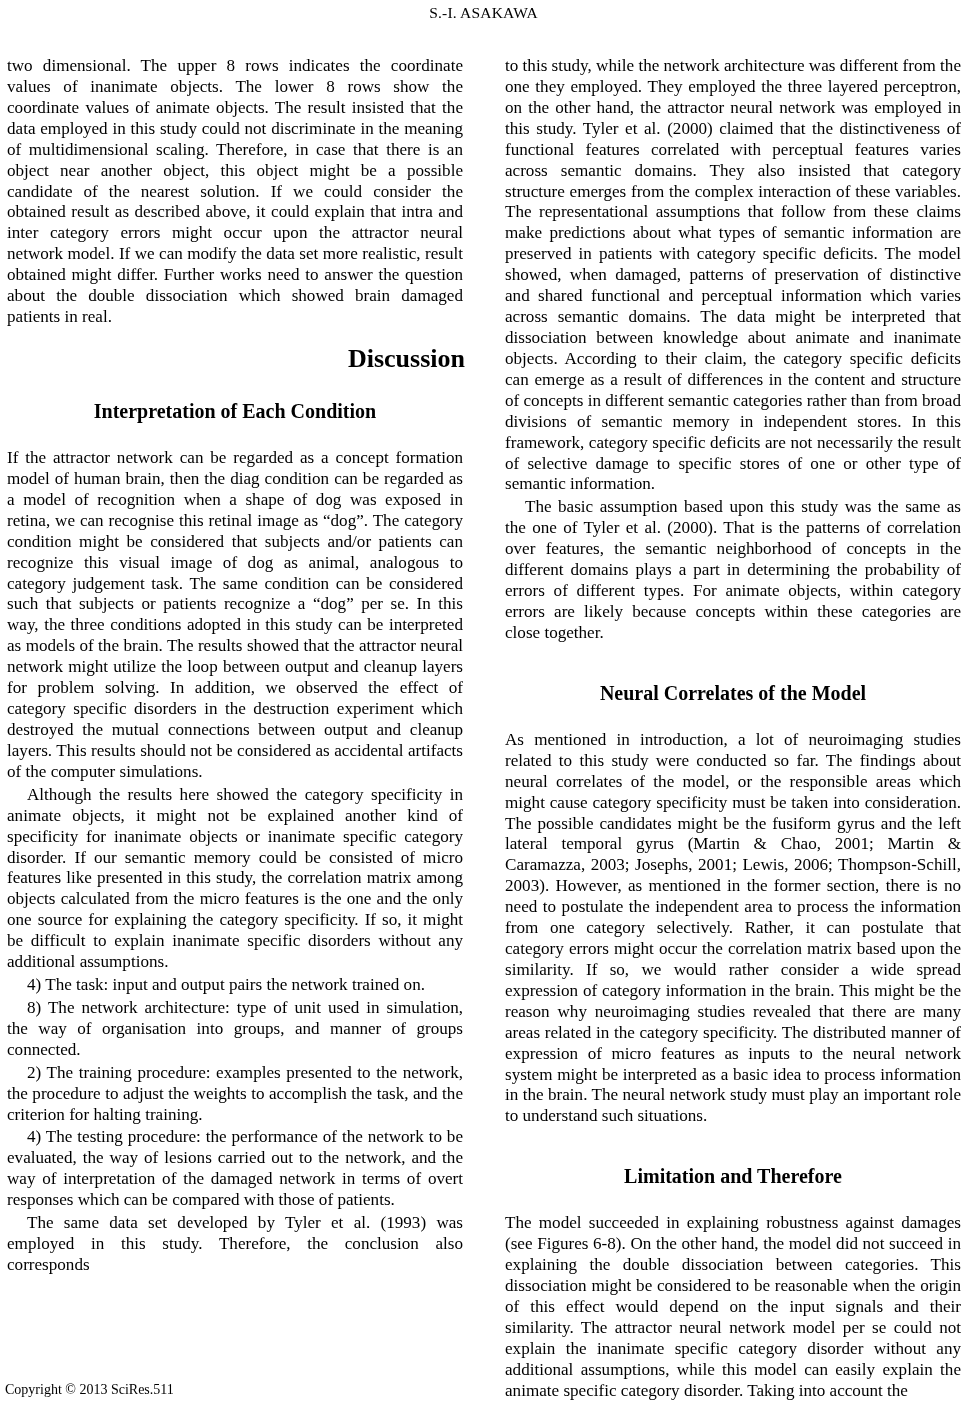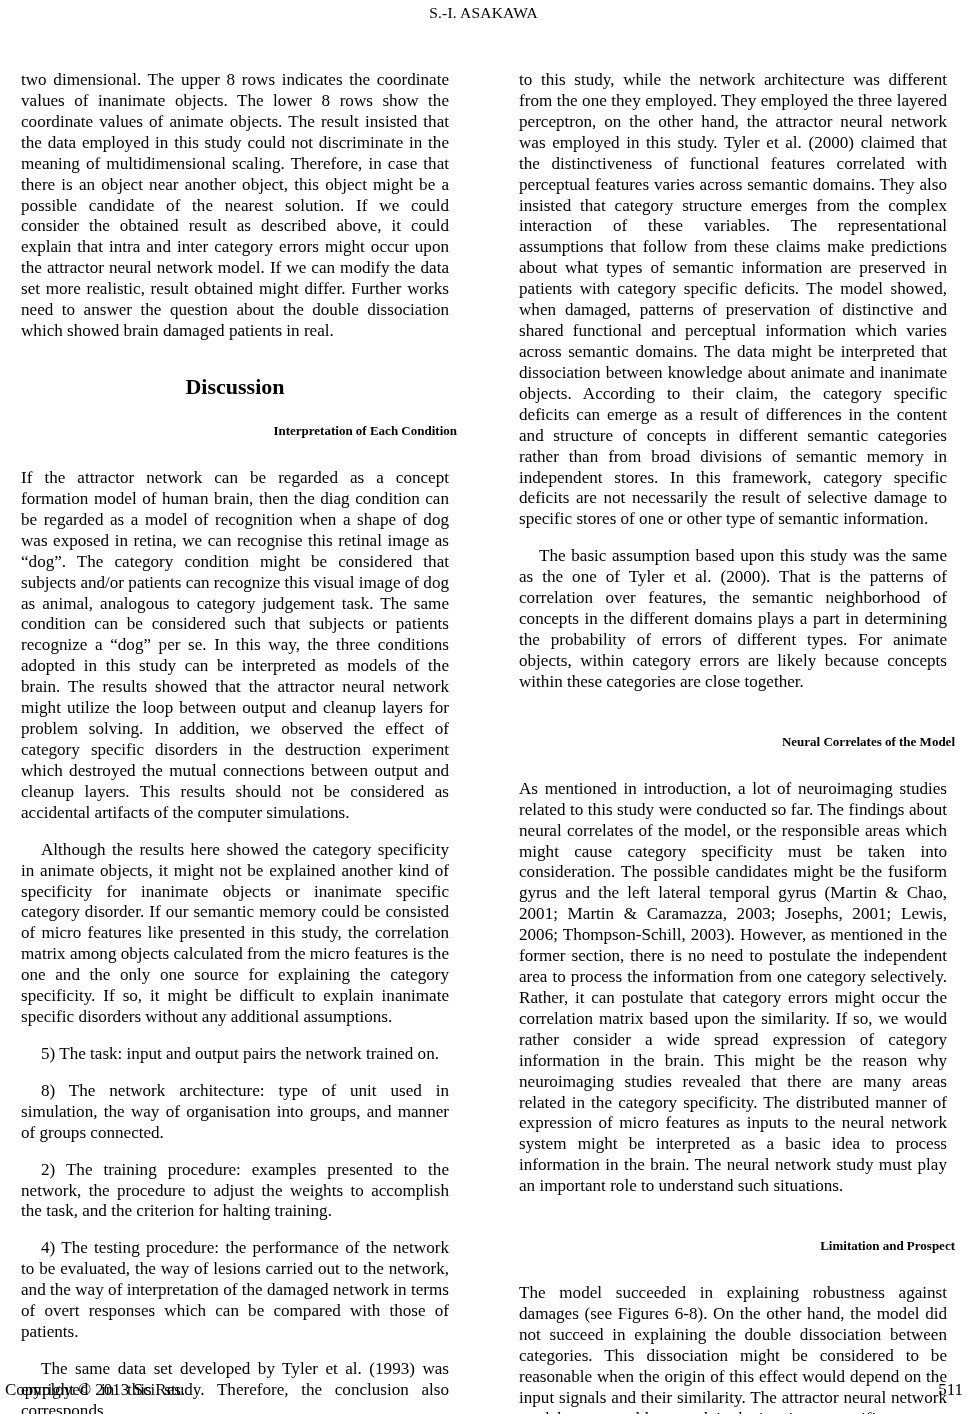--- a/index.html
+++ b/index.html
@@ -46,64 +46,63 @@
     height: 1250px;
     display: flex;
     flex-direction: row;
     justify-content: space-between;
   }
   .col {
     width: 460px;
   }
 
   p {
-    margin: 16px;
+    margin: 2px;
     font-size: 17.1px;
     line-height: 20.92px;
     text-align: justify;
     text-justify: inter-word;
     hyphens: none;
     -webkit-hyphens: none;
   }
   p.indent { text-indent: 20px; }
   p.noindent { text-indent: 0; }
 
   h1.section-title {
     margin: 0;
     padding: 17px 0 9px 0;
-    font-size: 22px;
+    font-size: 26px;
     line-height: 24px;
     font-weight: bold;
-    text-align: center;
+    text-align: right;
   }
   h2.subsection-title {
-    margin: 8px;
+    margin: 16px;
     padding: 4px 0 10px 0;
-    font-size: 13px;
+    font-size: 20px;
     line-height: 22px;
     font-weight: bold;
-    text-align: right;
+    text-align: center;
   }
   h2.subsection-title.spaced-top {
     padding-top: 22px;
   }
 
   b, strong { font-weight: normal; }
 
   
   .footer {
     position: absolute;
     left: 5px;
     bottom: 16px;
     width: 958px;
     display: flex;
     flex-direction: row;
-    justify-content: space-between;
     align-items: baseline;
-    font-size: 17px;
+    font-size: 14px;
     line-height: 17px;
   }
   .footer .copyright { text-align: left; }
   .footer .page-number { text-align: right; }
 </style>
 </head>
 <body>
 
 <div class="page">
 
@@ -118,21 +117,21 @@
       <h1 class="section-title">Discussion</h1>
 
       <h2 class="subsection-title">Interpretation of Each Condition</h2>
 
       <p class="noindent">If the attractor network can be regarded as a concept formation model of human brain, then the diag condition can be regarded as a model of recognition when a shape of dog was exposed in retina, we can recognise this retinal image as “dog”. The category condition might be considered that subjects and/or patients can recognize this visual image of dog as animal, analogous to category judgement task. The same condition can be considered such that subjects or patients recognize a “dog” per se. In this way, the three conditions adopted in this study can be interpreted as models of the brain. The results showed that the attractor neural network might utilize the loop between output and cleanup layers for problem solving. In addition, we observed the effect of category specific disorders in the destruction experiment which destroyed the mutual connections between output and cleanup layers. This results should not be considered as accidental artifacts of the computer simulations.</p>
 
       <p class="indent">Although the results here showed the category specificity in animate objects, it might not be explained another kind of specificity for inanimate objects or inanimate specific category disorder. If our semantic memory could be consisted of micro features like presented in this study, the correlation matrix among objects calculated from the micro features is the one and the only one source for explaining the category specificity. If so, it might be difficult to explain inanimate specific disorders without any additional assumptions.</p>
 
 
 
-      <p class="indent">5) The task: input and output pairs the network trained on.</p>
+      <p class="indent">4) The task: input and output pairs the network trained on.</p>
 
       <p class="indent">8) The network architecture: type of unit used in simulation, the way of organisation into groups, and manner of groups connected.</p>
 
       <p class="indent">2) The training procedure: examples presented to the network, the procedure to adjust the weights to accomplish the task, and the criterion for halting training.</p>
 
       <p class="indent">4) The testing procedure: the performance of the network to be evaluated, the way of lesions carried out to the network, and the way of interpretation of the damaged network in terms of overt responses which can be compared with those of patients.</p>
 
       <p class="indent">The same data set developed by Tyler et al. (1993) was employed in this study. Therefore, the conclusion also corresponds</p>
 
     </div>
@@ -140,21 +139,21 @@
     <div class="col">
 
       <p class="noindent">to this study, while the network architecture was different from the one they employed. They employed the three layered perceptron, on the other hand, the attractor neural network was employed in this study. Tyler et al. (2000) claimed that the distinctiveness of functional features correlated with perceptual features varies across semantic domains. They also insisted that category structure emerges from the complex interaction of these variables. The representational assumptions that follow from these claims make predictions about what types of semantic information are preserved in patients with category specific deficits. The model showed, when damaged, patterns of preservation of distinctive and shared functional and perceptual information which varies across semantic domains. The data might be interpreted that dissociation between knowledge about animate and inanimate objects. According to their claim, the category specific deficits can emerge as a result of differences in the content and structure of concepts in different semantic categories rather than from broad divisions of semantic memory in independent stores. In this framework, category specific deficits are not necessarily the result of selective damage to specific stores of one or other type of semantic information.</p>
 
       <p class="indent">The basic assumption based upon this study was the same as the one of Tyler et al. (2000). That is the patterns of correlation over features, the semantic neighborhood of concepts in the different domains plays a part in determining the probability of errors of different types. For animate objects, within category errors are likely because concepts within these categories are close together.</p>
 
       <h2 class="subsection-title spaced-top">Neural Correlates of the Model</h2>
 
       <p class="noindent">As mentioned in introduction, a lot of neuroimaging studies related to this study were conducted so far. The findings about neural correlates of the model, or the responsible areas which might cause category specificity must be taken into consideration. The possible candidates might be the fusiform gyrus and the left lateral temporal gyrus (Martin &amp; Chao, 2001; Martin &amp; Caramazza, 2003; Josephs, 2001; Lewis, 2006; Thompson-Schill, 2003). However, as mentioned in the former section, there is no need to postulate the independent area to process the information from one category selectively. Rather, it can postulate that category errors might occur the correlation matrix based upon the similarity. If so, we would rather consider a wide spread expression of category information in the brain. This might be the reason why neuroimaging studies revealed that there are many areas related in the category specificity. The distributed manner of expression of micro features as inputs to the neural network system might be interpreted as a basic idea to process information in the brain. The neural network study must play an important role to understand such situations.</p>
 
-      <h2 class="subsection-title spaced-top">Limitation and Prospect</h2>
+      <h2 class="subsection-title spaced-top">Limitation and Therefore</h2>
 
       <p class="noindent"><span>The model succeeded in explaining robustness against damages (see </span><b>Figures 6-8</b><span>). On the other hand, the model did not succeed in explaining the double dissociation between categories. This dissociation might be considered to be reasonable when the origin of this effect would depend on the input signals and their similarity. The attractor neural network model per se could not explain the inanimate specific category disorder without any additional assumptions, while this model can easily explain the animate specific category disorder. Taking into account the</span></p>
 
     </div>
 
   </div>
 
   <div class="footer">
     <div class="copyright">Copyright © 2013 SciRes.</div>
     <div class="page-number">511</div>

